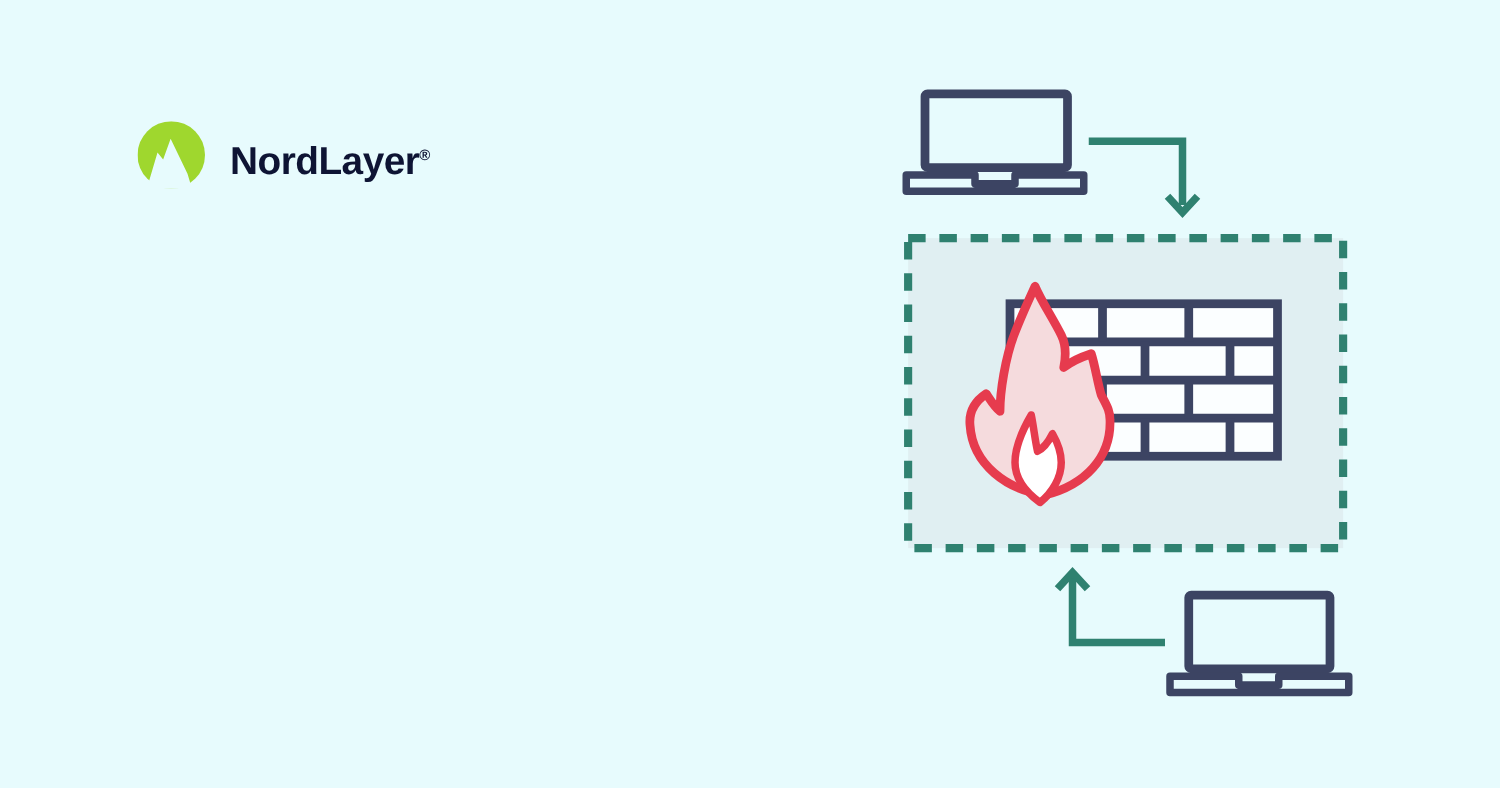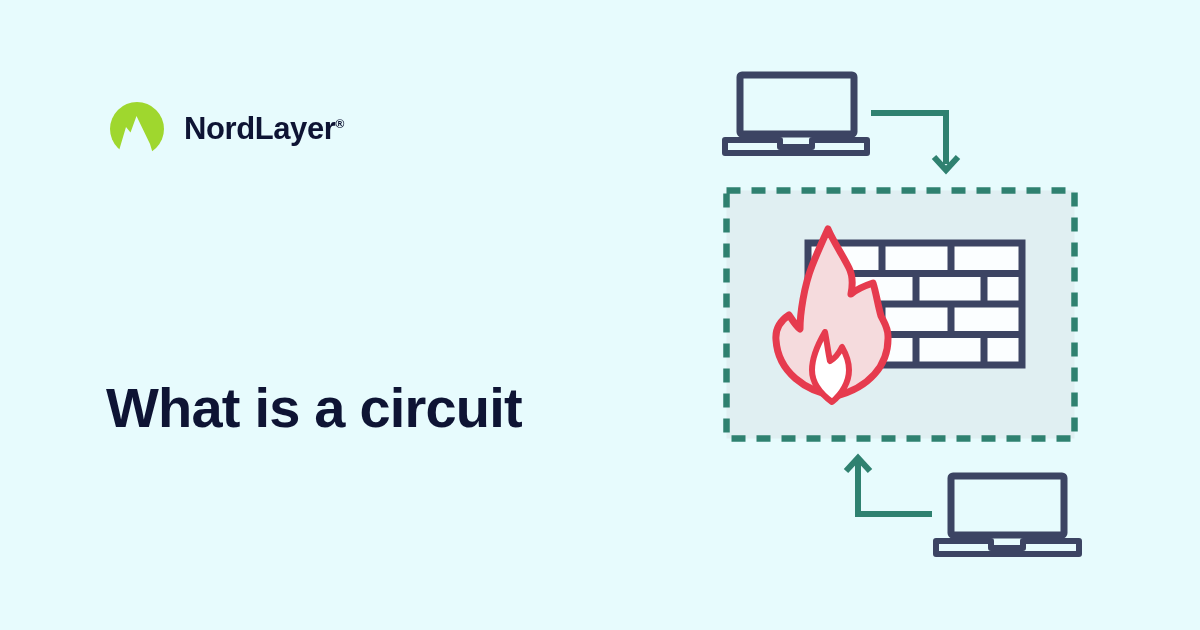--- a/index.html
+++ b/index.html
@@ -10,21 +10,21 @@
   *{margin:0;padding:0;box-sizing:border-box;}
   html,body{width:1200px;height:630px;overflow:hidden;}
   body{
     background:var(--background);
     font-family:"Liberation Sans","DejaVu Sans",sans-serif;
     position:relative;
   }
   .canvas{position:absolute;left:0;top:0;width:1200px;height:630px;}
 
   
-  .brand{position:absolute;left:110px;top:97px;display:flex;align-items:flex-end;}
+  .brand{position:absolute;left:110px;top:97px;display:flex;align-items:flex-start;}
   .brand-logo{width:54px;height:54px;display:block;}
   .brand-name{
     margin-left:20px;font-size:31px;font-weight:700;letter-spacing:-0.4px;
     color:var(--brand-text);line-height:54px;
   }
   .brand-reg{font-size:12px;vertical-align:super;font-weight:700;color:var(--brand-text);}
 
   
   .headline{
     position:absolute;left:106px;top:364px;width:560px;
@@ -50,21 +50,21 @@
   <div class="brand">
     <svg class="brand-logo" viewBox="0 0 54 54" aria-hidden="true">
       <circle cx="27" cy="27" r="27" fill="var(--logo-green)"></circle>
       <path d="M8 52 L16 25 L20.5 30.5 L26.5 14 L40 42 L43 52 Z" fill="var(--background)"></path>
       <rect x="6" y="50.5" width="44" height="4" fill="var(--background)"></rect>
     </svg>
     <div class="brand-name"><span>NordLayer</span><span class="brand-reg">®</span></div>
   </div>
 
   <h1 class="headline">
-    <span>What is a circuit</span><br>
+    <br>
   </h1>
 
   <svg class="illustration" viewBox="0 0 1200 630" aria-hidden="true">
 
     <rect class="zone" x="726.5" y="190.5" width="348" height="248" stroke-width="6.5"></rect>
 
     <g>
       <rect class="st-navy" x="740" y="75" width="114" height="59" rx="2" stroke-width="7"></rect>
       <path class="st-navy" stroke-width="6" stroke-linejoin="round" d="M 725 140 L 780 140 L 780 147 L 812 147 L 812 140 L 867 140 L 867 153 L 725 153 Z"></path>
     </g>

